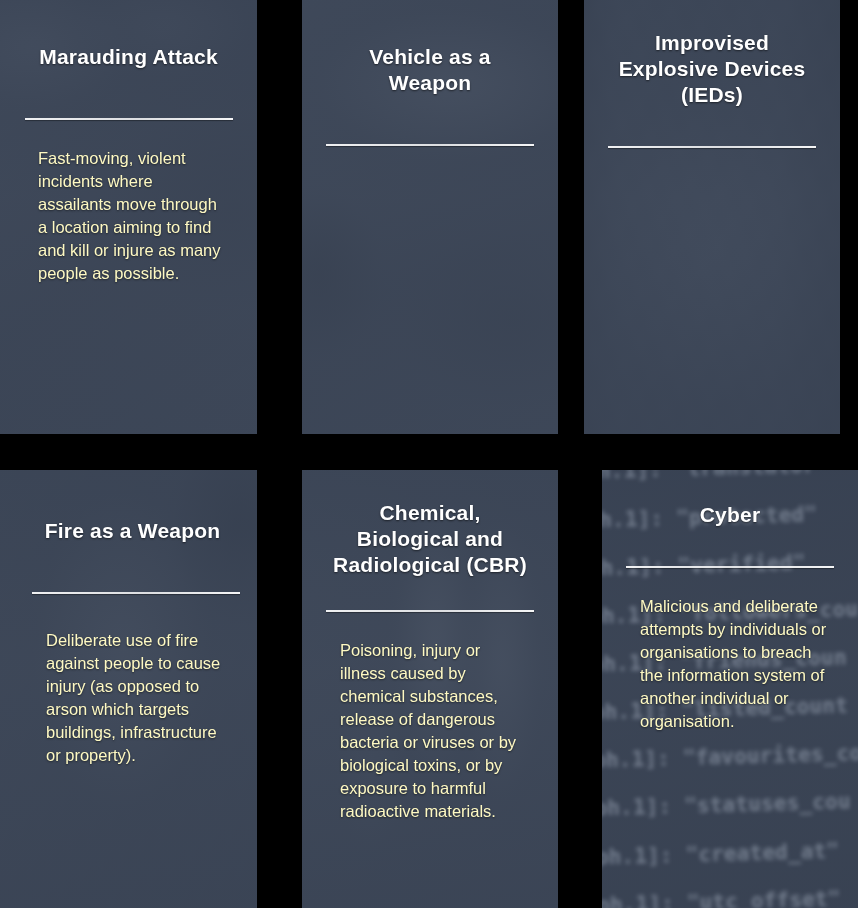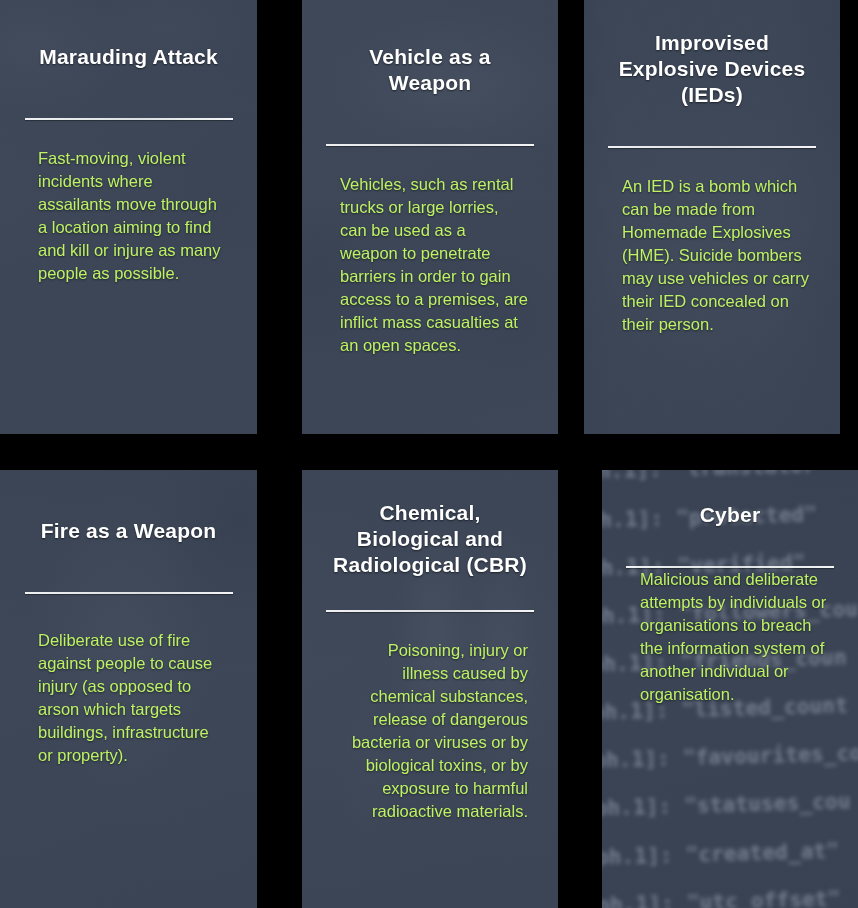--- a/index.html
+++ b/index.html
@@ -62,31 +62,31 @@
   .divider {
     height: 2px;
     background: linear-gradient(90deg, rgba(255,255,255,0.92), rgba(255,255,255,0.82) 55%, rgba(255,255,255,0.95));
     box-shadow: 0 1px 1px rgba(0,0,0,0.35);
     margin: 0 auto;
   }
 
   .card-body {
     font-size: 16.5px;
     line-height: 23px;
-    color: #bef264;
+    color: #fef9c3;
     text-align: left;
     text-shadow: 0 1px 2px rgba(0,0,0,0.5);
     padding-right: 6px;
   }
 
   
   #card-marauding  { left: 0px;   top: 0px;   width: 257px; height: 434px; }
   #card-vehicle    { left: 302px; top: 0px;   width: 256px; height: 434px; }
   #card-ied        { left: 584px; top: 0px;   width: 256px; height: 434px; }
-  #card-fire       { left: 0px;   top: 470px; width: 257px; height: 438px; }
+  #card-fire       { left: 0px;   top: 470px; width: 257px; height: 438px; padding-left: 8px; }
   #card-cbr        { left: 302px; top: 470px; width: 256px; height: 438px; }
   #card-cyber      { left: 602px; top: 470px; width: 256px; height: 438px; }
 
   #card-marauding .card-title { padding-top: 44px; }
   #card-marauding .divider    { width: 208px; margin-top: 48px; }
   #card-marauding .card-body  { margin-top: 27px; padding-left: 14px; }
 
   #card-vehicle .card-title { padding-top: 44px; text-align: center; }
   #card-vehicle .divider    { width: 208px; margin-top: 48px; }
   #card-vehicle .card-body  { margin-top: 27px; padding-left: 14px; }
@@ -94,25 +94,25 @@
   #card-ied .card-title { padding-top: 30px; }
   #card-ied .divider    { width: 208px; margin-top: 38px; }
   #card-ied .card-body  { margin-top: 27px; padding-left: 14px; }
 
   #card-fire .card-title { padding-top: 48px; }
   #card-fire .divider    { width: 208px; margin-top: 48px; }
   #card-fire .card-body  { margin-top: 35px; padding-left: 14px; }
 
   #card-cbr .card-title { padding-top: 30px; }
   #card-cbr .divider    { width: 208px; margin-top: 32px; }
-  #card-cbr .card-body  { margin-top: 27px; padding-left: 14px; text-align: right; }
+  #card-cbr .card-body  { margin-top: 27px; padding-left: 14px; }
 
   #card-cyber .card-title { padding-top: 32px; }
   #card-cyber .divider    { width: 208px; margin-top: 38px; }
-  #card-cyber .card-body  { padding-left: 14px; }
+  #card-cyber .card-body  { margin-top: 27px; padding-left: 14px; }
 
   
   #bg-marauding {
     background:
       radial-gradient(ellipse 140px 90px at 18% 14%, rgba(118,128,146,0.42), rgba(0,0,0,0) 70%),
       radial-gradient(ellipse 120px 70px at 62% 10%, rgba(105,116,134,0.35), rgba(0,0,0,0) 72%),
       radial-gradient(ellipse 180px 140px at 85% 48%, rgba(44,52,66,0.78), rgba(0,0,0,0) 70%),
       linear-gradient(145deg, rgba(96,106,124,0.30) 0%, rgba(52,60,76,0.60) 55%, rgba(70,80,98,0.35) 100%),
       #3c4556;
   }
@@ -189,31 +189,29 @@
       <div class="card-body">Fast-moving, violent incidents where assailants move through a location aiming to find and kill or injure as many people as possible.</div>
     </div>
   </div>
 
   <div class="card" id="card-vehicle">
     <div class="card-bg" id="bg-vehicle"></div>
     <div class="card-tint"></div>
     <div class="card-inner">
       <div class="card-title">Vehicle as a Weapon</div>
       <div class="divider"></div>
-      <div class="card-body">Vehicles, such as rental trucks or large lorries, can be used as a weapon to penetrate barriers in order to gain access to a premises, are inflict mass casualties at an open spaces.</div>
     </div>
   </div>
 
   <div class="card" id="card-ied">
     <div class="card-bg" id="bg-ied"></div>
     <div class="card-tint"></div>
     <div class="card-inner">
       <div class="card-title">Improvised Explosive Devices (IEDs)</div>
       <div class="divider"></div>
-      <div class="card-body">An IED is a bomb which can be made from Homemade Explosives (HME). Suicide bombers may use vehicles or carry their IED concealed on their person.</div>
     </div>
   </div>
 
   <div class="card" id="card-fire">
     <div class="card-bg" id="bg-fire"></div>
     <div class="card-tint"></div>
     <div class="card-inner">
       <div class="card-title">Fire as a Weapon</div>
       <div class="divider"></div>
       <div class="card-body">Deliberate use of fire against people to cause injury (as opposed to arson which targets buildings, infrastructure or property).</div>

